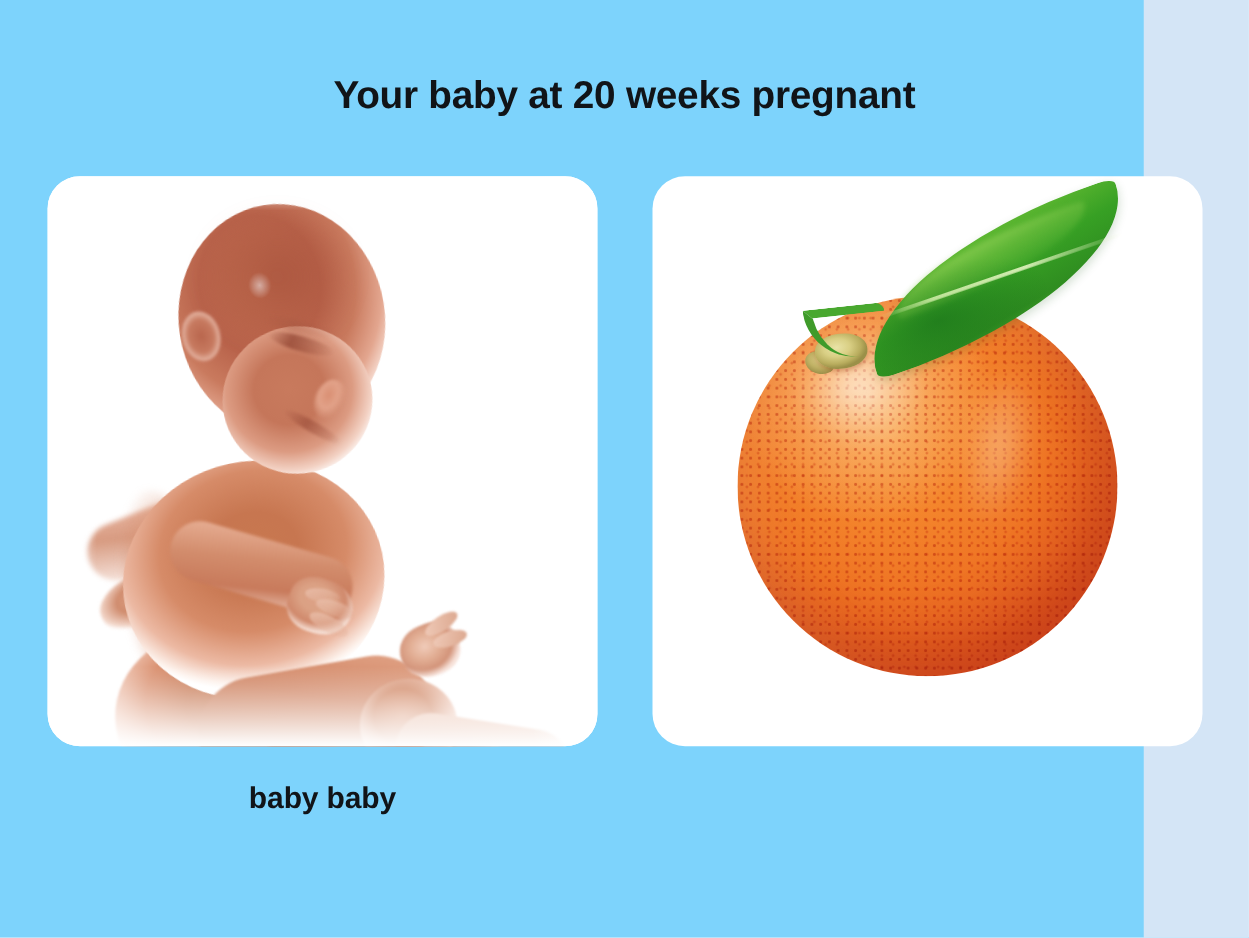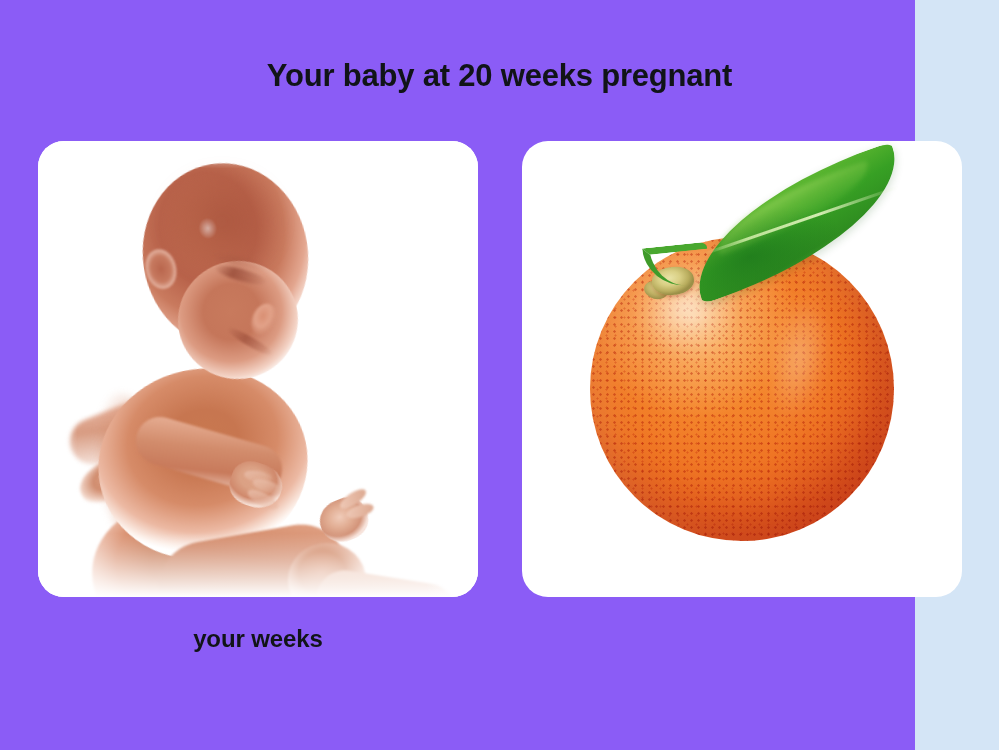--- a/index.html
+++ b/index.html
@@ -10,21 +10,21 @@
     width: 999px;
     height: 750px;
     overflow: hidden;
     font-family: "Liberation Sans", sans-serif;
     background: #d4e5f6;
   }
   .page {
     position: relative;
     width: 915px;
     height: 750px;
-    background: #8b5cf6;
+    background: #7dd3fc;
     box-sizing: border-box;
   }
   .page-title {
     position: absolute;
     top: 58px;
     left: 0;
     width: 999px;
     text-align: center;
     font-size: 31px;
     font-weight: 700;
@@ -463,16 +463,16 @@
         <div class="fruit-stem"></div>
         <div class="fruit-leaf"></div>
         <div class="fruit-leaf-hl"></div>
         <div class="fruit-leaf-vein"></div>
       </div>
     </div>
 
   </div>
 
   <div class="captions">
-    <div class="caption">your weeks</div>
+    <div class="caption">baby baby</div>
   </div>
 
 </div>
 
 </body></html>

